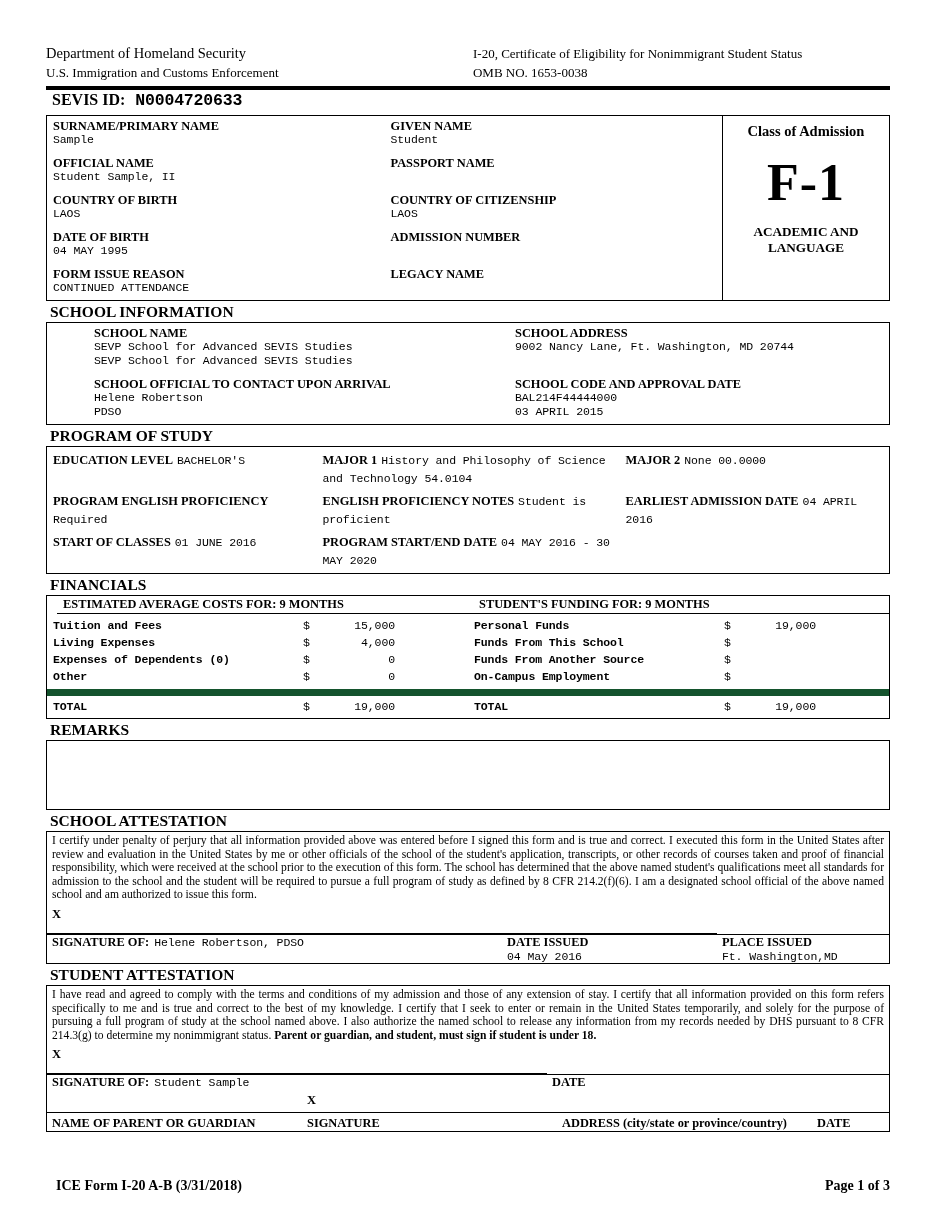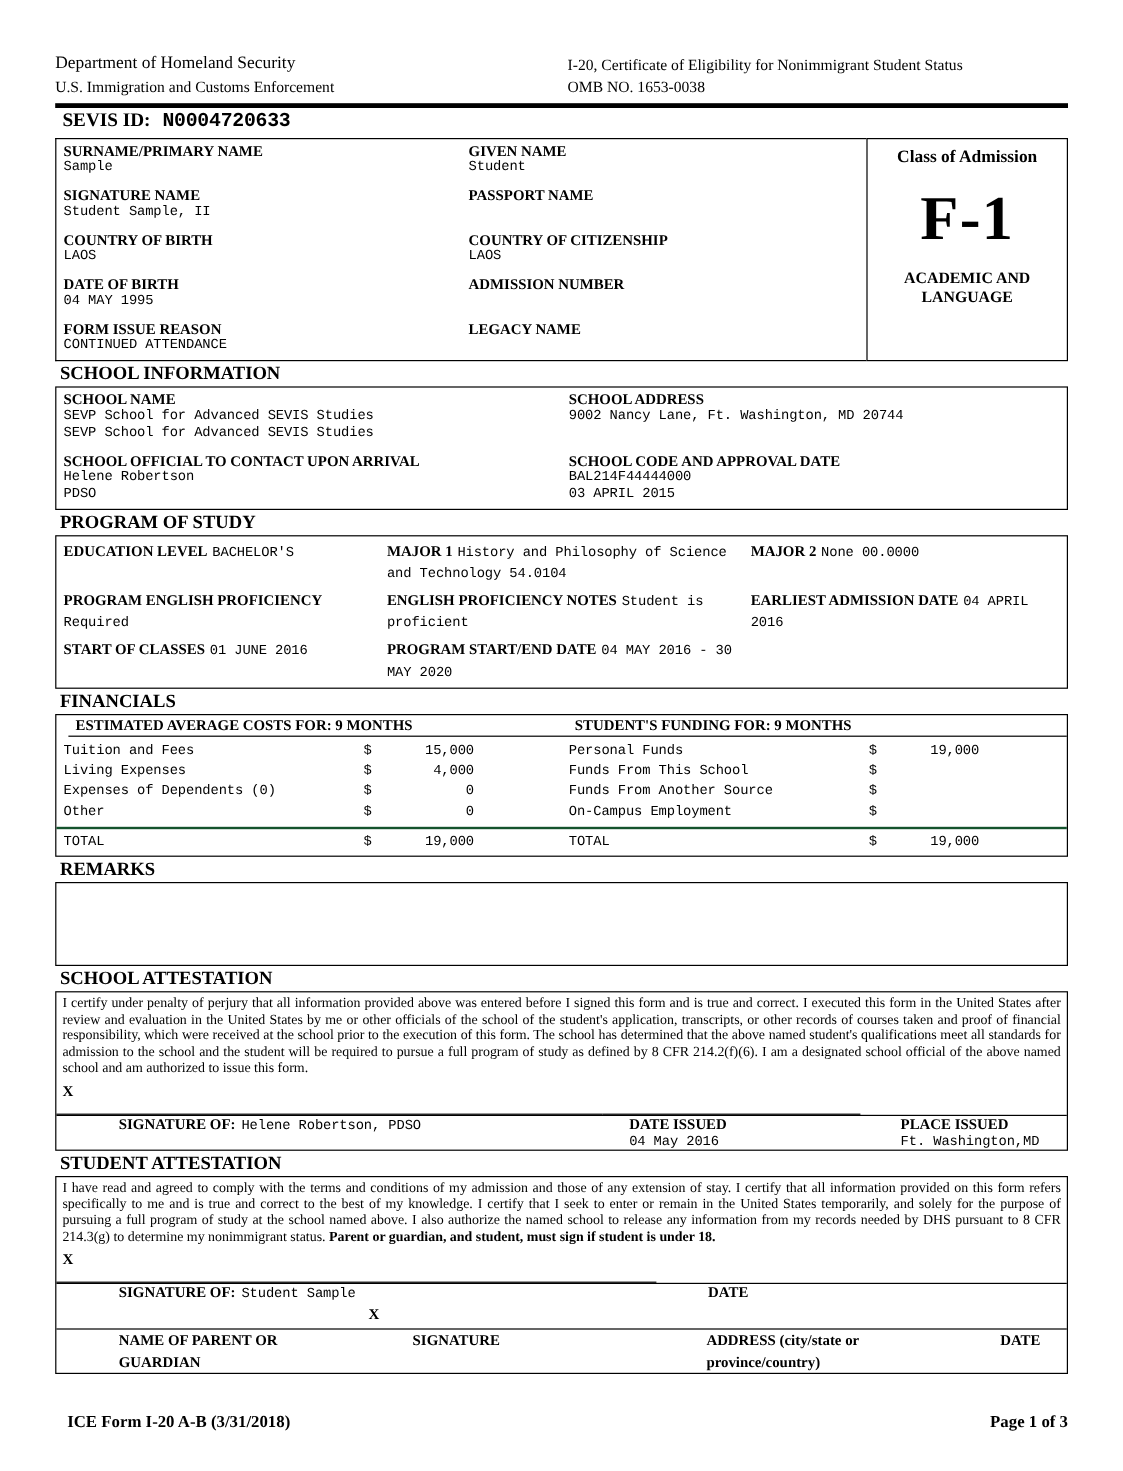--- a/index.html
+++ b/index.html
@@ -122,20 +122,21 @@
     line-height: 18px;
   }
   .two-col {
     display: flex;
     padding: 3px 0 5px 0;
   }
   .two-col > div {
     width: 50%;
     padding-left: 6px;
     box-sizing: border-box;
+    margin-left: 41px;
   }
   .three-col {
     display: flex;
     padding: 3px 0 5px 0;
   }
   .three-col > div {
     padding-left: 6px;
     box-sizing: border-box;
   }
   .c1 { width: 32%; }
@@ -158,26 +159,26 @@
   }
   .fin-body > div {
     width: 50%;
     padding: 3px 0 4px 6px;
     box-sizing: border-box;
   }
   .fin-line {
     display: flex;
     line-height: 17px;
   }
-  .fin-name { width: 250px; }
+  .fin-name { width: 250px; font-weight: bold; }
   .fin-cur { width: 22px; }
   .fin-amt { width: 70px; text-align: right; }
   .fin-total-row {
     display: flex;
-    border-top: 2px solid #14532d;
+    border-top: 7px solid #14532d;
     align-items: flex-end;
   }
   .fin-total-row > div {
     width: 50%;
     padding: 2px 0 3px 6px;
     box-sizing: border-box;
   }
   .remarks-box {
     height: 70px;
   }
@@ -199,21 +200,21 @@
   }
   .underline-cell {
     border-bottom: 1px solid #000;
     height: 20px;
     box-sizing: border-box;
   }
   .lblrow {
     display: flex;
     border-top: 1px solid #000;
   }
-  .lblrow > div { padding-left: 5px; box-sizing: border-box; margin-left: 47px; }
+  .lblrow > div { padding-left: 5px; box-sizing: border-box; }
   .sigof {
     display: flex;
     align-items: baseline;
     padding-left: 5px;
   }
   .footer {
     position: absolute;
     left: 56px;
     right: 46px;
     bottom: 32px;
@@ -247,21 +248,21 @@
   </div>
 
   <div class="bio">
     <div class="bio-left">
       <div class="bio-col">
         <div class="fld">
           <span class="lbl">SURNAME/PRIMARY NAME</span>
           <span class="val mono">Sample</span>
         </div>
         <div class="fld">
-          <span class="lbl">SIGNATURE NAME</span>
+          <span class="lbl">OFFICIAL NAME</span>
           <span class="val mono">Student Sample, II</span>
         </div>
         <div class="fld">
           <span class="lbl">COUNTRY OF BIRTH</span>
           <span class="val mono">LAOS</span>
         </div>
         <div class="fld">
           <span class="lbl">DATE OF BIRTH</span>
           <span class="val mono">04 MAY 1995</span>
         </div>

